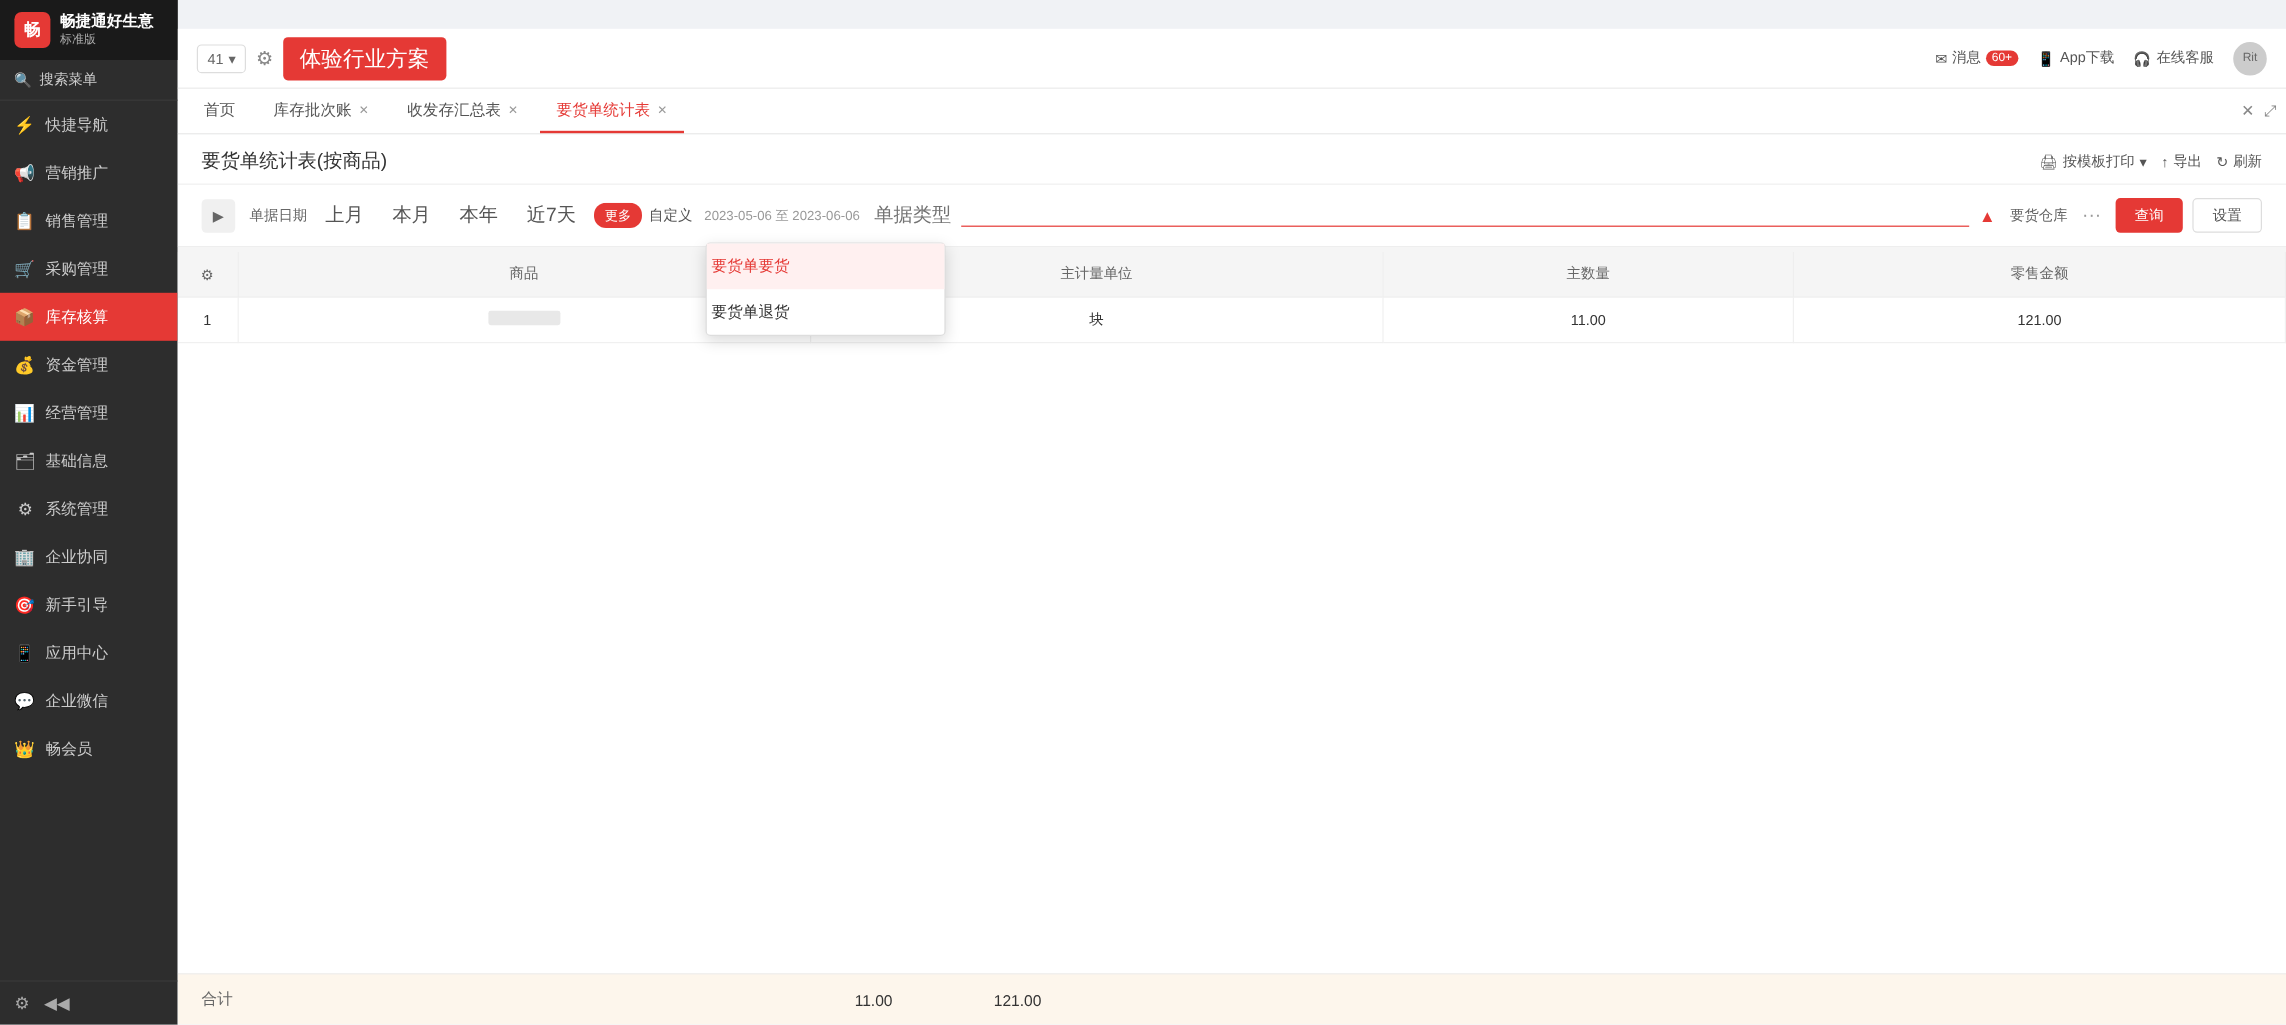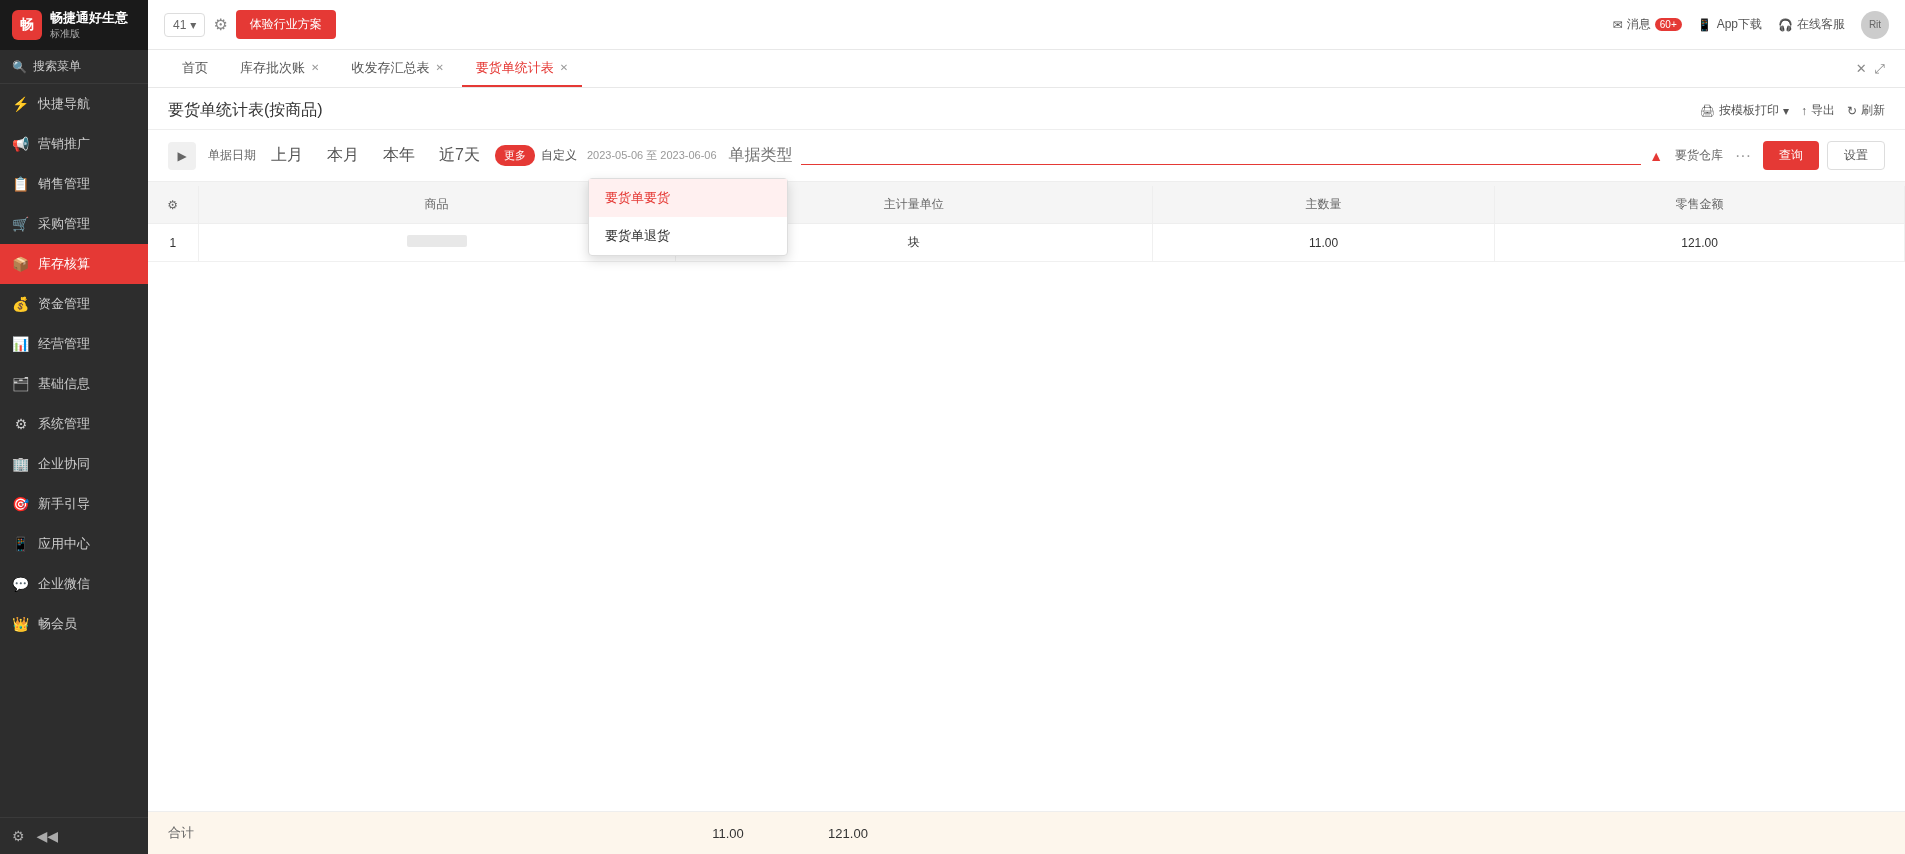--- a/index.html
+++ b/index.html
@@ -64,45 +64,46 @@
 
     
     .topbar {
       height: 50px;
       background: #fff;
       display: flex; align-items: center;
       padding: 0 16px;
       gap: 12px;
       border-bottom: 1px solid #e8e8e8;
       flex-shrink: 0;
+      margin-top: 24px;
     }
     .topbar-left { display: flex; align-items: center; gap: 8px; flex: 1; }
     .topbar-selector {
       display: flex; align-items: center; gap: 4px;
       border: 1px solid #ddd; border-radius: 4px;
       padding: 4px 8px; font-size: 12px; color: #666;
       cursor: pointer;
     }
     .topbar-gear { color: #888; cursor: pointer; font-size: 16px; }
     .topbar-btn-primary {
       background: #e53935; color: white;
       border: none; border-radius: 4px;
-      padding: 6px 14px; font-size: 12px;
+      padding: 6px 14px; font-size: 18px;
       cursor: pointer;
     }
     .topbar-right { display: flex; align-items: center; gap: 16px; }
     .topbar-right-item { display: flex; align-items: center; gap: 4px; font-size: 12px; color: #555; cursor: pointer; }
     .badge { background: #e53935; color: white; border-radius: 10px; padding: 1px 5px; font-size: 10px; }
     .avatar { width: 28px; height: 28px; background: #ddd; border-radius: 50%; }
 
     
     .tabs-bar {
       background: #fff;
       display: flex; align-items: center;
-      padding: 0 20px;
+      padding: 0 8px;
       border-bottom: 1px solid #e8e8e8;
       height: 38px;
       flex-shrink: 0;
       gap: 4px;
     }
     .tab {
       display: flex; align-items: center; gap: 6px;
       padding: 8px 14px;
       font-size: 13px; color: #555;
       cursor: pointer;
@@ -194,21 +195,21 @@
       top: 48px;
       left: 440px;
       z-index: 100;
       background: white;
       border: 1px solid #ddd;
       border-radius: 4px;
       box-shadow: 0 4px 12px rgba(0,0,0,0.15);
       min-width: 200px;
     }
     .dropdown-item {
-      padding: 10px 16px;
+      padding: 10px 4px;
       font-size: 13px;
       color: #333;
       cursor: pointer;
     }
     .dropdown-item.selected { background: #fff0f0; color: #e53935; }
 
     
     .table-container { flex: 1; background: #fff; margin-top: 4px; overflow: auto; }
     .data-table { width: 100%; border-collapse: collapse; }
     .data-table th {

